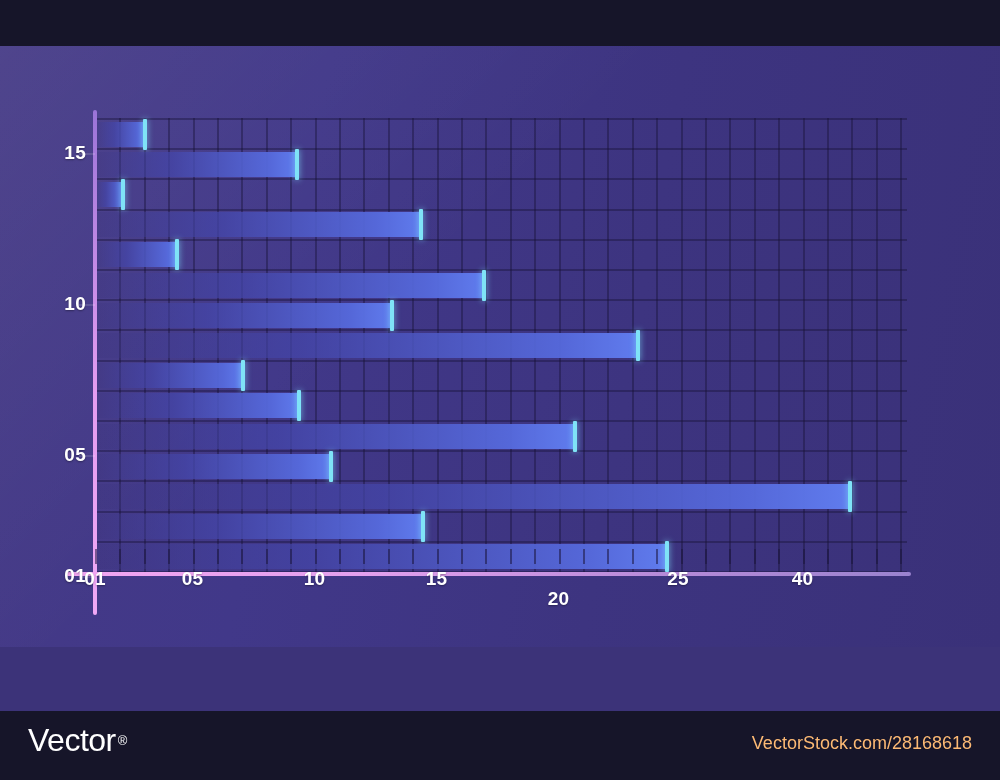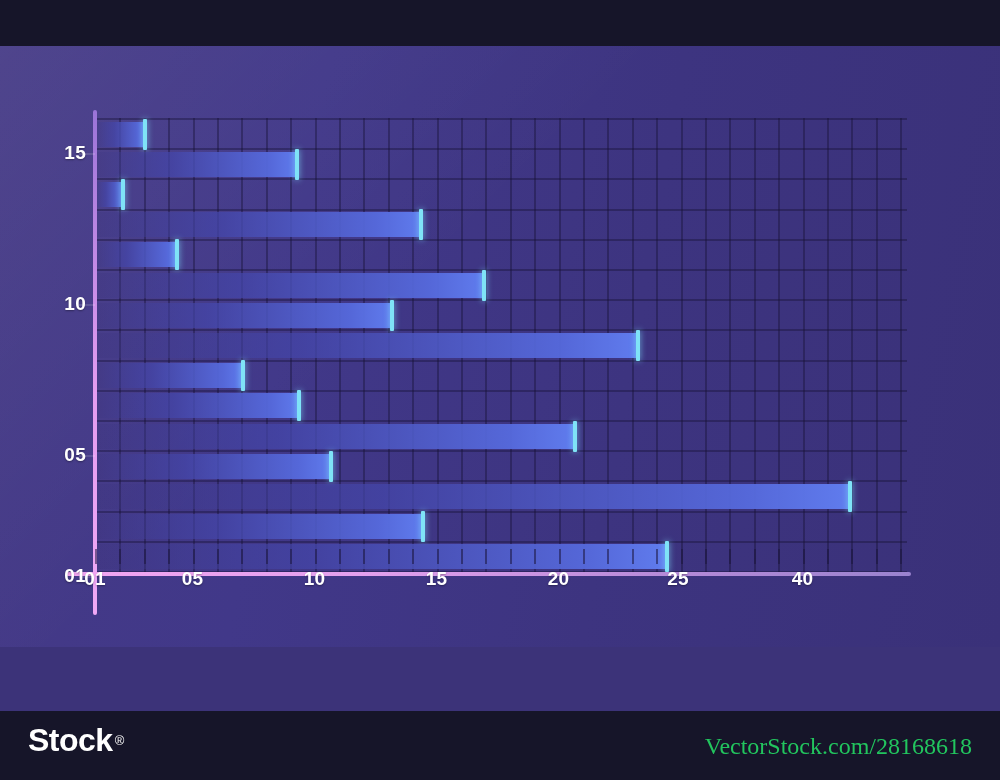--- a/index.html
+++ b/index.html
@@ -127,23 +127,22 @@
     color: #ffffff;
     font-size: 32px;
     font-weight: bold;
     letter-spacing: -0.5px;
   }
   .wm-left .vector { font-weight: normal; }
   .wm-sup { font-size: 13px; vertical-align: super; margin-left: 2px; font-weight: normal;}
   .wm-right {
     position: absolute;
     right: 28px; top: 733px;
-    color: #22c55e;
-    font-size: 24px;
-    font-family: Liberation Serif, serif;
+    color: #fdba74;
+    font-size: 18px;
   }
 </style>
 </head>
 <body>
 
 <div id="root">
 
   <div class="band-top"></div>
   <div class="band-mid"></div>
   <div class="band-gap"></div>
@@ -237,21 +236,21 @@
 
   <div id="xlabels"></div>
   <div id="ylabels">
       <div class="lbl lbl-y" style="top: 576px;">01</div>
       <div class="lbl lbl-y" style="top: 455.2px;">05</div>
       <div class="lbl lbl-y" style="top: 304.2px;">10</div>
       <div class="lbl lbl-y" style="top: 153.2px;">15</div>
     </div>
 
   <div class="wm-left">
-      <span>Stock</span>
+    <span class="vector">Vector</span>
       <span class="wm-sup">®</span>
   </div>
   <div class="wm-right">VectorStock.com/28168618</div>
 
 <div class="tick-x" style="left: 95px;"></div>
     <div class="tick-x" style="left: 119.4px;"></div>
     <div class="tick-x" style="left: 143.8px;"></div>
     <div class="tick-x" style="left: 168.2px;"></div>
     <div class="tick-x" style="left: 192.6px;"></div>
     <div class="tick-x" style="left: 217px;"></div>
@@ -280,20 +279,20 @@
     <div class="tick-x" style="left: 778.2px;"></div>
     <div class="tick-x" style="left: 802.6px;"></div>
     <div class="tick-x" style="left: 827px;"></div>
     <div class="tick-x" style="left: 851.4px;"></div>
     <div class="tick-x" style="left: 875.8px;"></div>
     <div class="tick-x" style="left: 900.2px;"></div>
     <div class="lbl lbl-x" style="left: 95px;">01</div>
     <div class="lbl lbl-x" style="left: 192.6px;">05</div>
     <div class="lbl lbl-x" style="left: 314.6px;">10</div>
     <div class="lbl lbl-x" style="left: 436.6px;">15</div>
-    <div class="lbl lbl-x" style="left: 558.6px;">20</div>
+    <div class="lbl lbl-x" style="left: 558.6px; margin-top: 20px;">20</div>
     <div class="lbl lbl-x" style="left: 678px;">25</div>
     <div class="lbl lbl-x" style="left: 802.6px;">40</div>
     <div class="tick-y" style="top: 576px;"></div>
     <div class="tick-y" style="top: 455.2px;"></div>
     <div class="tick-y" style="top: 304.2px;"></div>
     <div class="tick-y" style="top: 153.2px;"></div>
   </div>
 
 </body></html>

